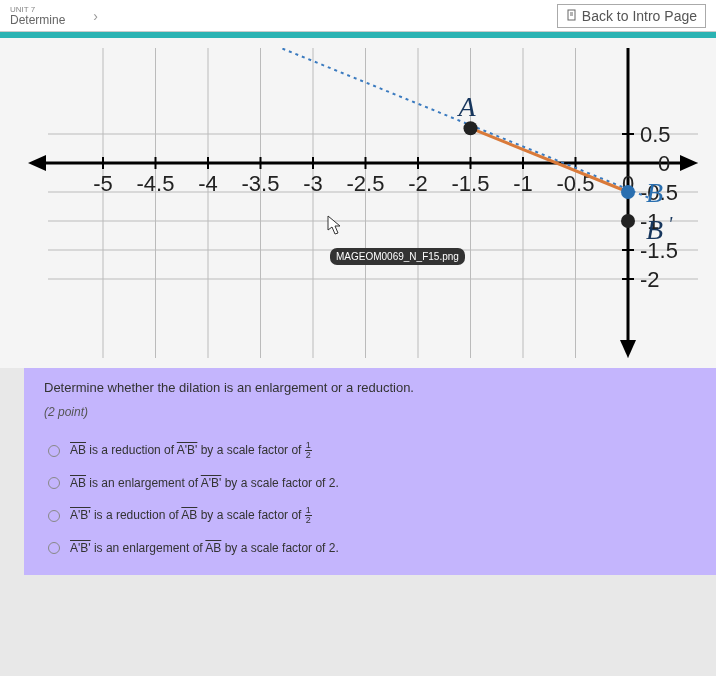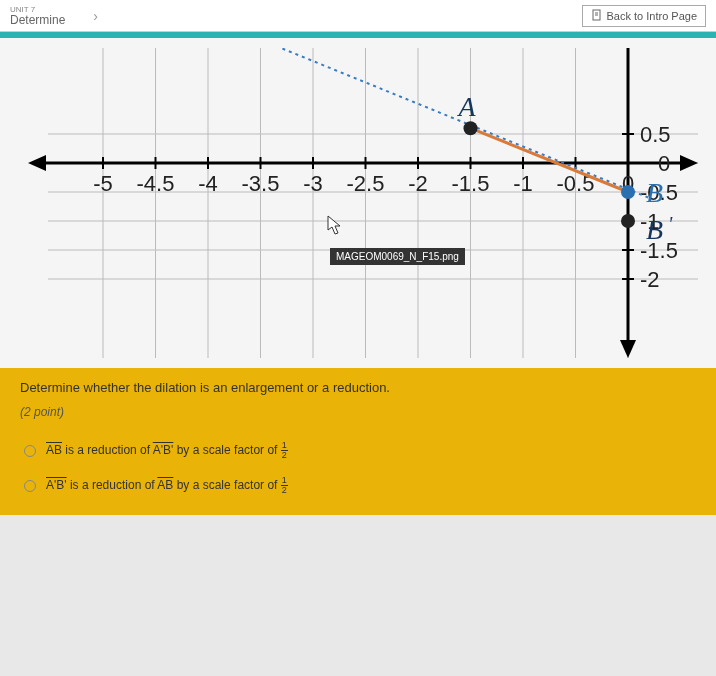--- a/index.html
+++ b/index.html
@@ -21,21 +21,21 @@
   }
   .crumb-group { display: flex; flex-direction: column; line-height: 1; }
   .crumb-small { font-size: 8px; color: #888; }
   .crumb-main { font-size: 12px; color: #666; }
   .chev { color: #999; font-size: 14px; }
   .back-btn {
     margin-left: auto;
     border: 1px solid #aaa;
     background: #fff;
     padding: 3px 8px;
-    font-size: 11px;
+    font-size: 14px;
     color: #555;
     display: flex;
     align-items: center;
     gap: 4px;
     cursor: pointer;
   }
   .teal-bar { height: 6px; background: #2bb3b3; }
   .chart-area {
     background: #f5f5f5;
     padding: 10px 10px 20px 10px;
@@ -44,25 +44,27 @@
   }
   .chart-svg { display: block; margin: 0 auto; }
   .tooltip {
     position: absolute;
     background: #333;
     color: #fff;
     font-size: 10px;
     padding: 3px 6px;
     left: 330px;
     top: 210px;
+    border-radius: 7px;
   }
   .question-area {
-    background: #eab308;
+    background: #c4b5fd;
     padding: 12px 20px;
     color: #333;
+    margin-left: 24px;
   }
   .qtext { font-size: 13px; margin-bottom: 10px; }
   .points { font-size: 12px; font-style: italic; color: #555; margin-bottom: 14px; }
   .opt {
     display: flex;
     align-items: center;
     gap: 10px;
     padding: 8px 4px;
     font-size: 12px;
     color: #333;
@@ -184,19 +186,27 @@
   <div id="options">
       <div class="opt">
         <span class="radio"></span>
         <span><span class="seg">AB</span> is a reduction of <span class="seg">A'B'</span> by a scale factor of <span class="frac">
             <span class="n">1</span>
             <span>2</span>
           </span></span>
       </div>
       <div class="opt">
         <span class="radio"></span>
+        <span><span class="seg">AB</span> is an enlargement of <span class="seg">A'B'</span> by a scale factor of 2.</span>
+      </div>
+      <div class="opt">
+        <span class="radio"></span>
         <span><span class="seg">A'B'</span> is a reduction of <span class="seg">AB</span> by a scale factor of <span class="frac">
             <span class="n">1</span>
             <span>2</span>
           </span></span>
       </div>
+      <div class="opt">
+        <span class="radio"></span>
+        <span><span class="seg">A'B'</span> is an enlargement of <span class="seg">AB</span> by a scale factor of 2.</span>
+      </div>
     </div>
 </div>
 
 </body></html>

